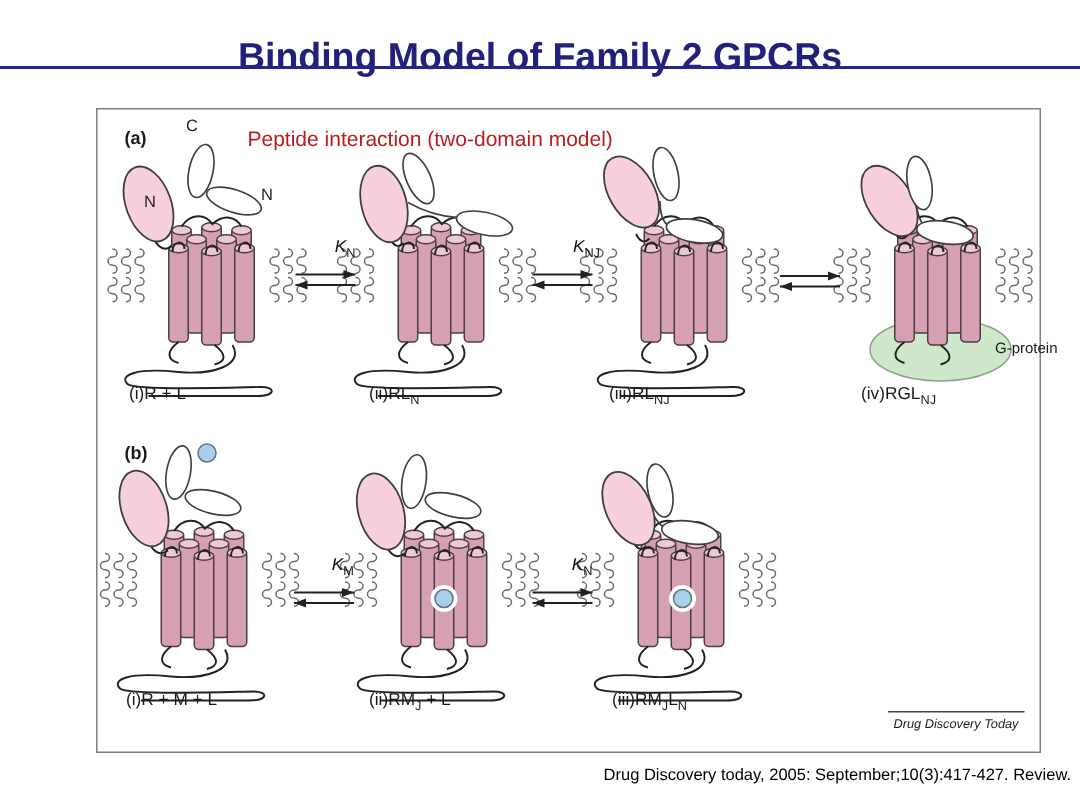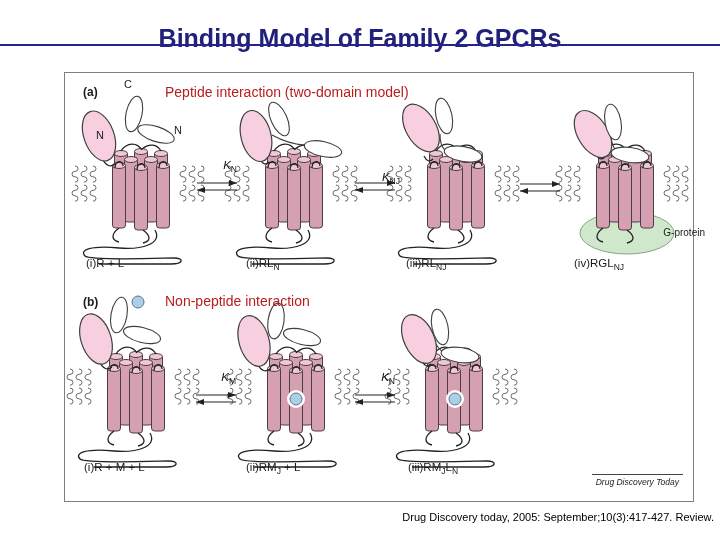--- a/index.html
+++ b/index.html
@@ -165,39 +165,38 @@
   </svg>
 
   <span class="ptag" style="left:18px;top:12px">(a)</span>
   <span class="heading" style="left:100px;top:11px">Peptide interaction (two-domain model)</span>
 
   <span class="mol" style="left:28px;top:56px;width:14px">N</span>
   <span class="mol" style="left:56px;top:5px;width:14px">C</span>
   <span class="mol" style="left:106px;top:51px;width:14px">N</span>
 
   <span class="kl" style="left:132px;top:86px;width:40px"><i>K</i><sub>N</sub></span>
-  <span class="kl" style="left:285px;top:98px;width:50px"><i>K</i><sub>NJ</sub></span>
+  <span class="kl" style="left:285px;top:86px;width:50px"><i>K</i><sub>NJ</sub></span>
 
   <div class="state" style="left:21px;top:184px">
     <span>(i)</span><span class="formula"><span>R + L</span><sub></sub></span>
   </div>
   <div class="state" style="left:181px;top:184px">
     <span>(ii)</span><span class="formula"><span>RL</span><sub>N</sub></span>
   </div>
   <div class="state" style="left:341px;top:184px">
     <span>(iii)</span><span class="formula"><span>RL</span><sub>NJ</sub></span>
   </div>
   <div class="state" style="left:509px;top:184px">
     <span>(iv)</span><span class="formula"><span>RGL</span><sub>NJ</sub></span>
   </div>
 
   <span class="gp">G-protein</span>
 
   <span class="ptag" style="left:18px;top:222px">(b)</span>
-  <span class="heading" style="left:100px;top:220px">Non-peptide interaction</span>
 
   <span class="kl" style="left:131px;top:298px;width:40px"><i>K</i><sub>M</sub></span>
   <span class="kl" style="left:290px;top:298px;width:40px"><i>K</i><sub>N</sub></span>
 
   <div class="state" style="left:19px;top:388px">
     <span>(i)</span><span class="formula"><span>R + M + L</span><sub></sub></span>
   </div>
   <div class="state" style="left:181px;top:388px">
     <span>(ii)</span><span class="formula"><span>RM</span><sub>J</sub><span> + L</span></span>
   </div>

